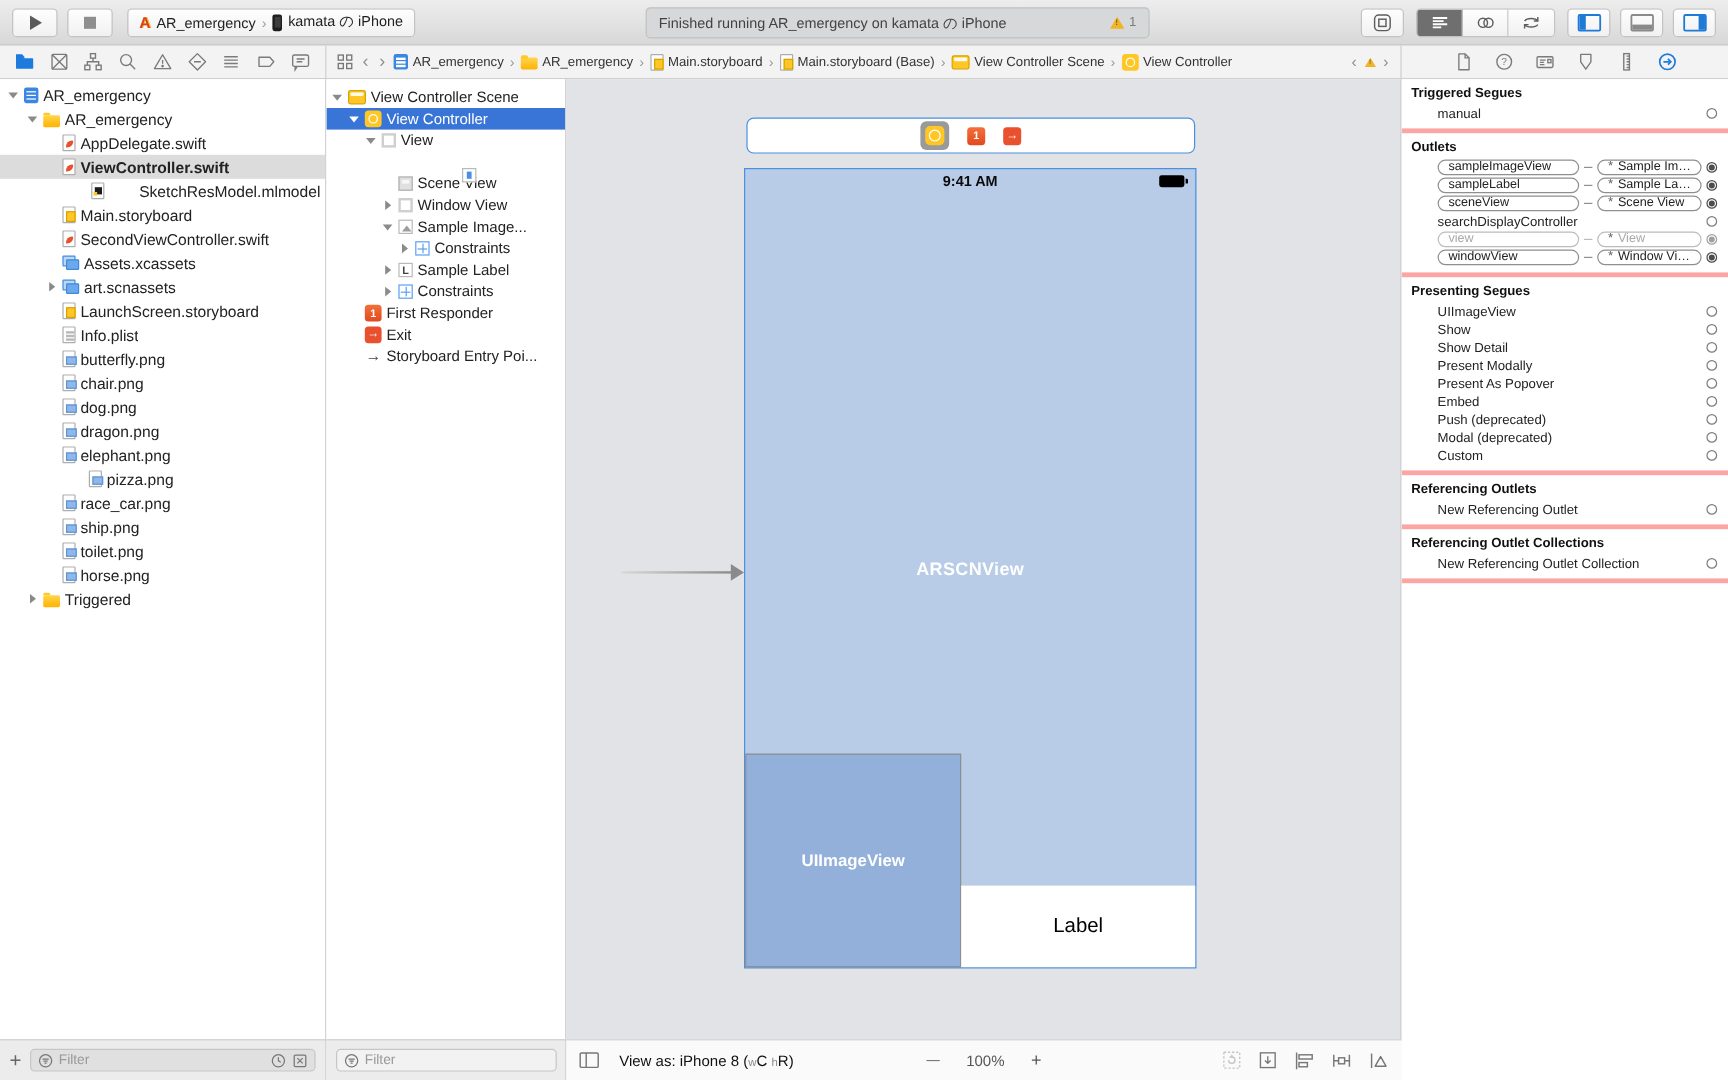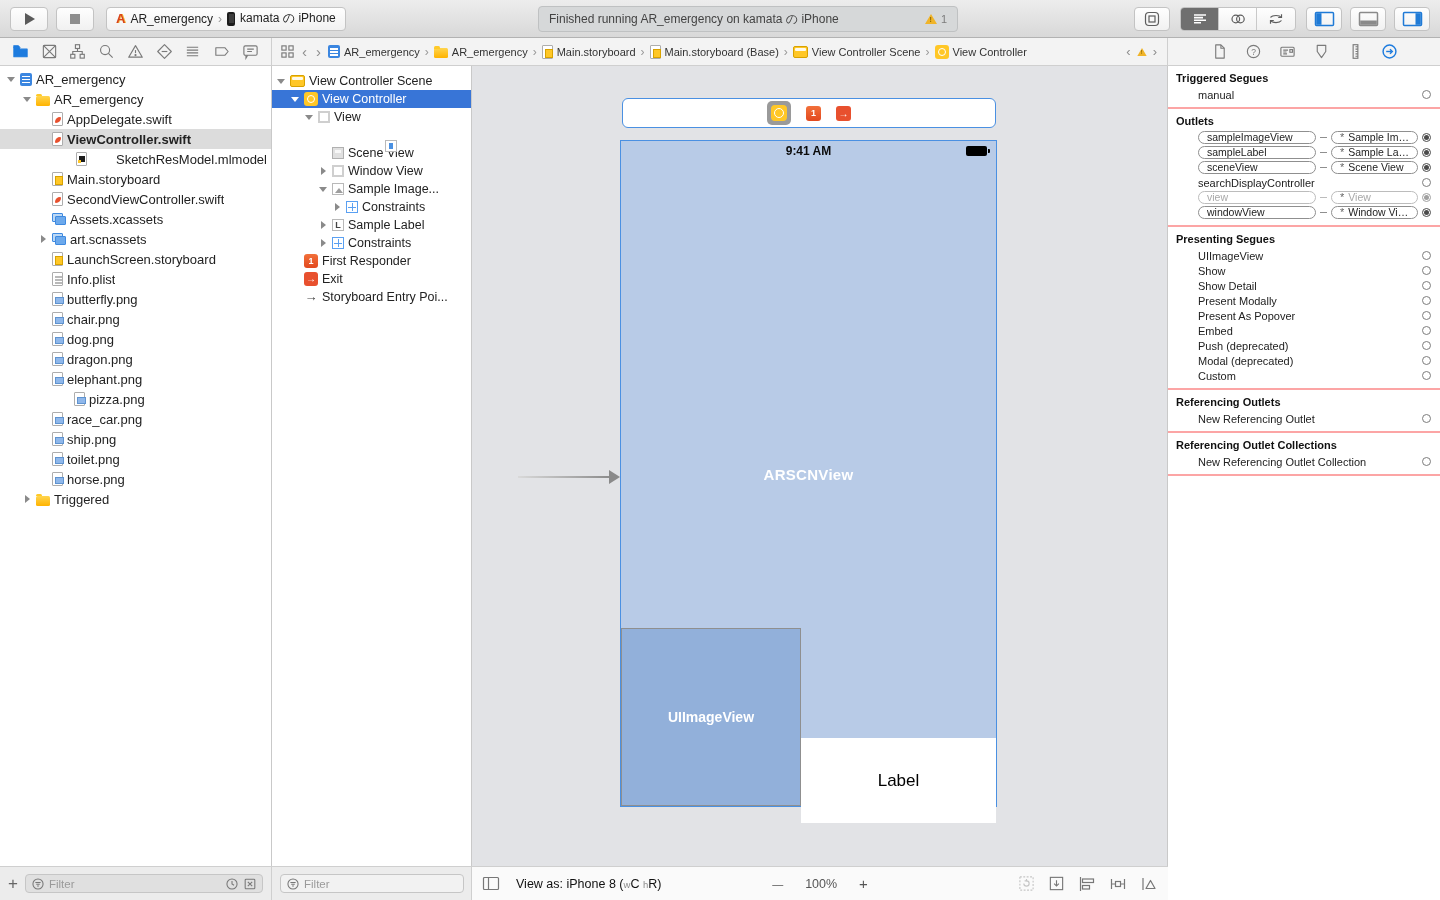--- a/index.html
+++ b/index.html
@@ -100,24 +100,24 @@
   .scene-header .ic-firstresponder,.scene-header .ic-exit{width:15px;height:15px;line-height:15px;}
   .entry-arrow{position:absolute;left:46px;top:403px;width:102px;height:16px;}
   .entry-arrow .line{position:absolute;left:0;right:8px;top:7px;height:2px;background:linear-gradient(to right,#d9d9d9,#8a8a8a);}
   .entry-arrow .head{position:absolute;right:0;top:1px;width:0;height:0;border-top:7px solid transparent;border-bottom:7px solid transparent;border-left:11px solid #8a8a8a;}
   .device{position:absolute;left:148px;top:74px;width:377px;height:667px;background:var(--canvas-blue,#b8cbe7);border:1px solid var(--device-border,#4a90e2);}
   .dstatus{position:relative;height:20px;display:flex;align-items:center;justify-content:center;font-size:12px;font-weight:600;color:#0b0b0b;}
   .battery{position:absolute;right:9px;top:5px;width:21px;height:10px;background:#000;border-radius:2px;}
   .battery::after{content:"";position:absolute;right:-3px;top:3px;width:2px;height:4px;background:#000;border-radius:0 1px 1px 0;}
   .arscn-label{position:absolute;left:0;right:0;top:325px;text-align:center;color:#fff;font-weight:700;font-size:15px;letter-spacing:.3px;}
   .uiimageview{position:absolute;left:0;top:487px;width:180px;height:178px;background:var(--imageview-blue,#92b0da);border:1px solid #8f8f8f;display:flex;align-items:center;justify-content:center;color:#fff;font-weight:700;font-size:14px;}
-  .ui-label{position:absolute;left:180px;right:0;top:597px;height:85px;background:#fff;display:flex;align-items:center;justify-content:center;font-size:17px;color:#000;}
+  .ui-label{position:absolute;left:180px;right:0;top:597px;height:68px;background:#fff;display:flex;align-items:center;justify-content:center;font-size:17px;color:#000;}
 
   
-  .insp-section{border-bottom:2px solid #fca5a5;padding:3px 0 5px;}
+  .insp-section{border-bottom:4px solid #fca5a5;padding:3px 0 5px;}
   .insp-title{font-weight:700;font-size:11px;padding:3px 8px 3px 8px;color:#111;}
   .conn-row{display:flex;align-items:center;height:15px;padding:0 9px 0 30px;gap:4px;color:#222;}
   .plain-label{flex:1;white-space:nowrap;overflow:hidden;}
   .capsule{height:13px;border:1px solid #8f8f8f;border-radius:8px;background:#fff;font-size:10.5px;line-height:11px;padding:0 8px;display:flex;align-items:center;white-space:nowrap;}
   .cap-left{min-width:118px;}
   .connector{width:7px;height:1px;background:#8f8f8f;flex:none;}
   .cap-right{flex:1;gap:4px;overflow:hidden;}
   .asterisk{color:#666;font-size:11px;}
   .radio{width:9px;height:9px;border:1px solid #7d7d7d;border-radius:50%;flex:none;margin-left:auto;position:relative;}
   .radio.filled{border-color:#4c4c4c;}

